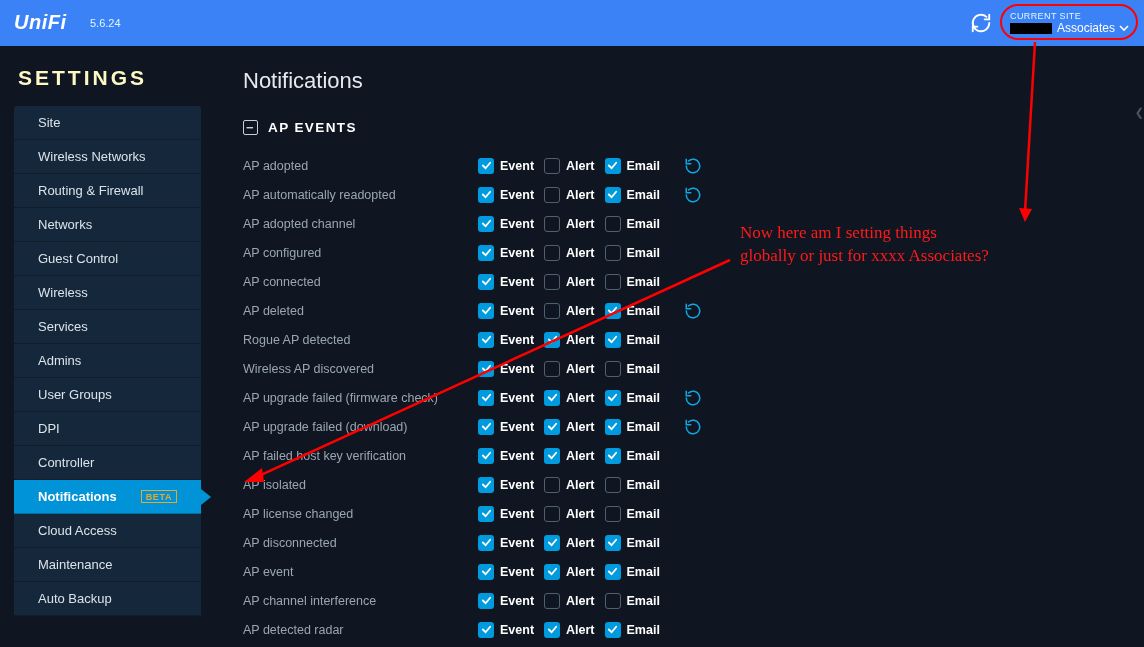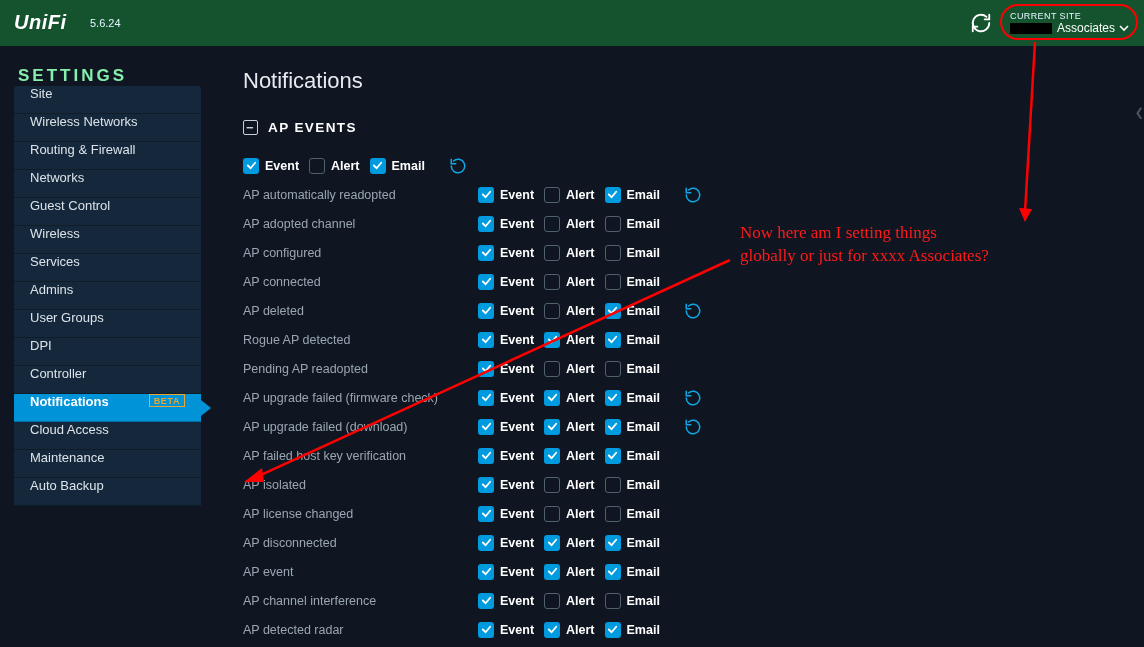--- a/index.html
+++ b/index.html
@@ -7,21 +7,21 @@
   body {
     font-family: -apple-system, "Helvetica Neue", Arial, sans-serif;
     background: #0f1621;
     color: #d7dde4;
     font-size: 13px;
     position: relative;
   }
   
   .topbar {
     height: 46px;
-    background: #14532d;
+    background: #3b82f6;
     display: flex;
     align-items: center;
     padding: 0 14px;
     color: #ffffff;
   }
   .logo {
     font-size: 22px;
     font-weight: 600;
     font-style: italic;
     letter-spacing: 0.5px;
@@ -46,31 +46,32 @@
   .main {
     display: flex;
     height: calc(100% - 46px);
   }
   .sidebar {
     width: 215px;
     flex: 0 0 215px;
     padding: 20px 14px 0 14px;
   }
   .sidebar h2 {
-    color: #86efac;
-    font-size: 17px;
+    color: #fef9c3;
+    font-size: 21px;
     letter-spacing: 3px;
     font-weight: 600;
+    margin-bottom: 16px;
     padding-left: 4px;
   }
   .nav { list-style:none; }
   .nav li {
-    height: 28px;
-    display:flex; align-items:flex-start;
-    padding: 0 16px;
+    height: 34px;
+    display:flex; align-items:center;
+    padding: 0 24px;
     background: #15273a;
     color: #dbe3ea;
     font-size: 13px;
     border-bottom: 1px solid rgba(0,0,0,0.25);
     cursor:pointer;
     position:relative;
   }
   .nav li:first-child { border-top-left-radius:3px; border-top-right-radius:3px;}
   .nav li.active {
     background: #0093d7;
@@ -253,20 +254,21 @@
 
   <div class="content">
     <span class="caret-right">❮</span>
     <h1>Notifications</h1>
     <div class="section-header">
       <span class="collapse-box">−</span>
       <span>AP EVENTS</span>
     </div>
     <div class="rows" id="rows">
         <div class="row">
+          <span class="label">AP adopted</span>
           <span class="cells">
             <span class="cell">
               <span class="cb on">
                 <svg width="11" height="11" viewBox="0 0 12 12">
                   <path d="M2 6 L5 9 L10 3" fill="none" stroke="#ffffff" stroke-width="2" stroke-linecap="round"></path>
                 </svg>
               </span>
               <span class="cap">Event</span>
             </span>
             <span class="cell">
@@ -437,21 +439,21 @@
               <span class="cb on">
                 <svg width="11" height="11" viewBox="0 0 12 12">
                   <path d="M2 6 L5 9 L10 3" fill="none" stroke="#ffffff" stroke-width="2" stroke-linecap="round"></path>
                 </svg>
               </span>
               <span class="cap">Email</span>
             </span>
           </span>
         </div>
         <div class="row">
-          <span class="label">Pending AP readopted</span>
+          <span class="label">Wireless AP discovered</span>
           <span class="cells">
             <span class="cell">
               <span class="cb on">
                 <svg width="11" height="11" viewBox="0 0 12 12">
                   <path d="M2 6 L5 9 L10 3" fill="none" stroke="#ffffff" stroke-width="2" stroke-linecap="round"></path>
                 </svg>
               </span>
               <span class="cap">Event</span>
             </span>
             <span class="cell">

